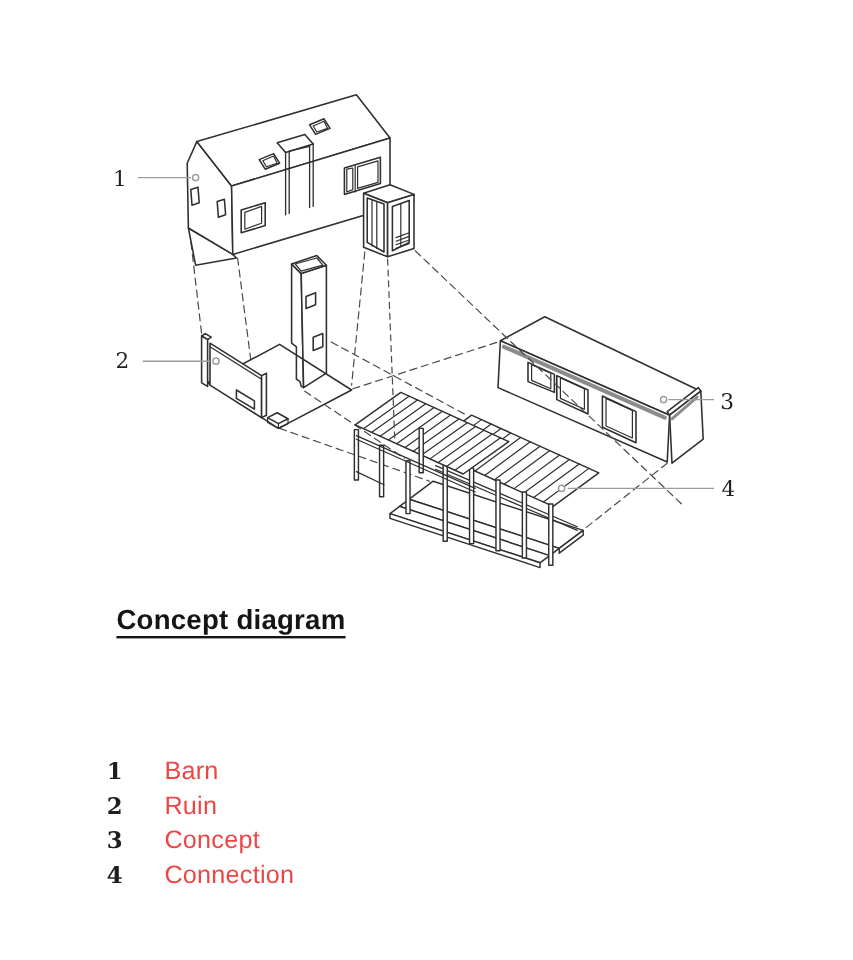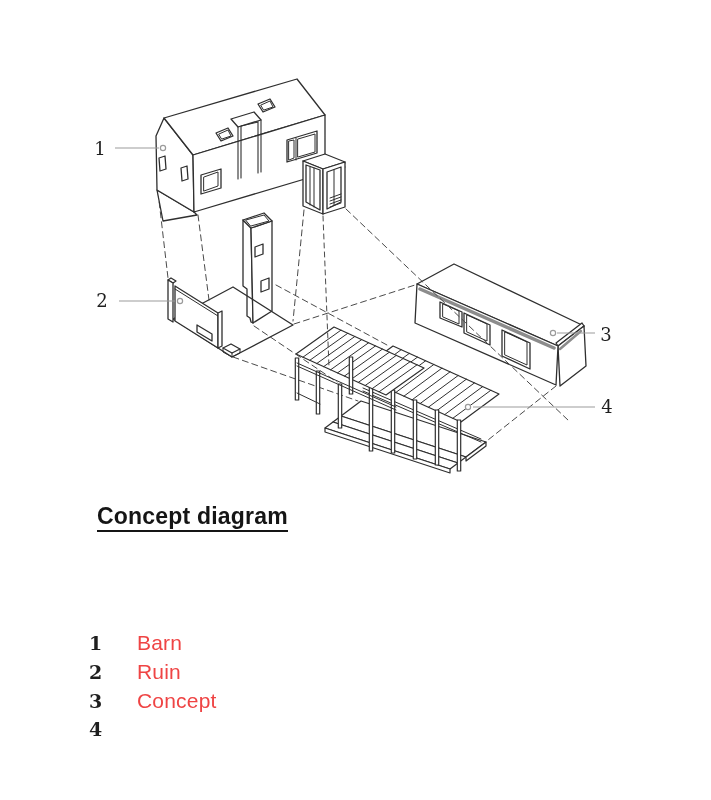--- a/index.html
+++ b/index.html
@@ -197,16 +197,17 @@
     <div class="legend-row">
       <span class="legend-num">2</span>
       <span class="legend-label">Ruin</span>
     </div>
     <div class="legend-row">
       <span class="legend-num">3</span>
       <span class="legend-label">Concept</span>
     </div>
     <div class="legend-row">
       <span class="legend-num">4</span>
+      <span class="legend-label">Connection</span>
     </div>
   </div>
 
 </div>
 
 </body></html>

